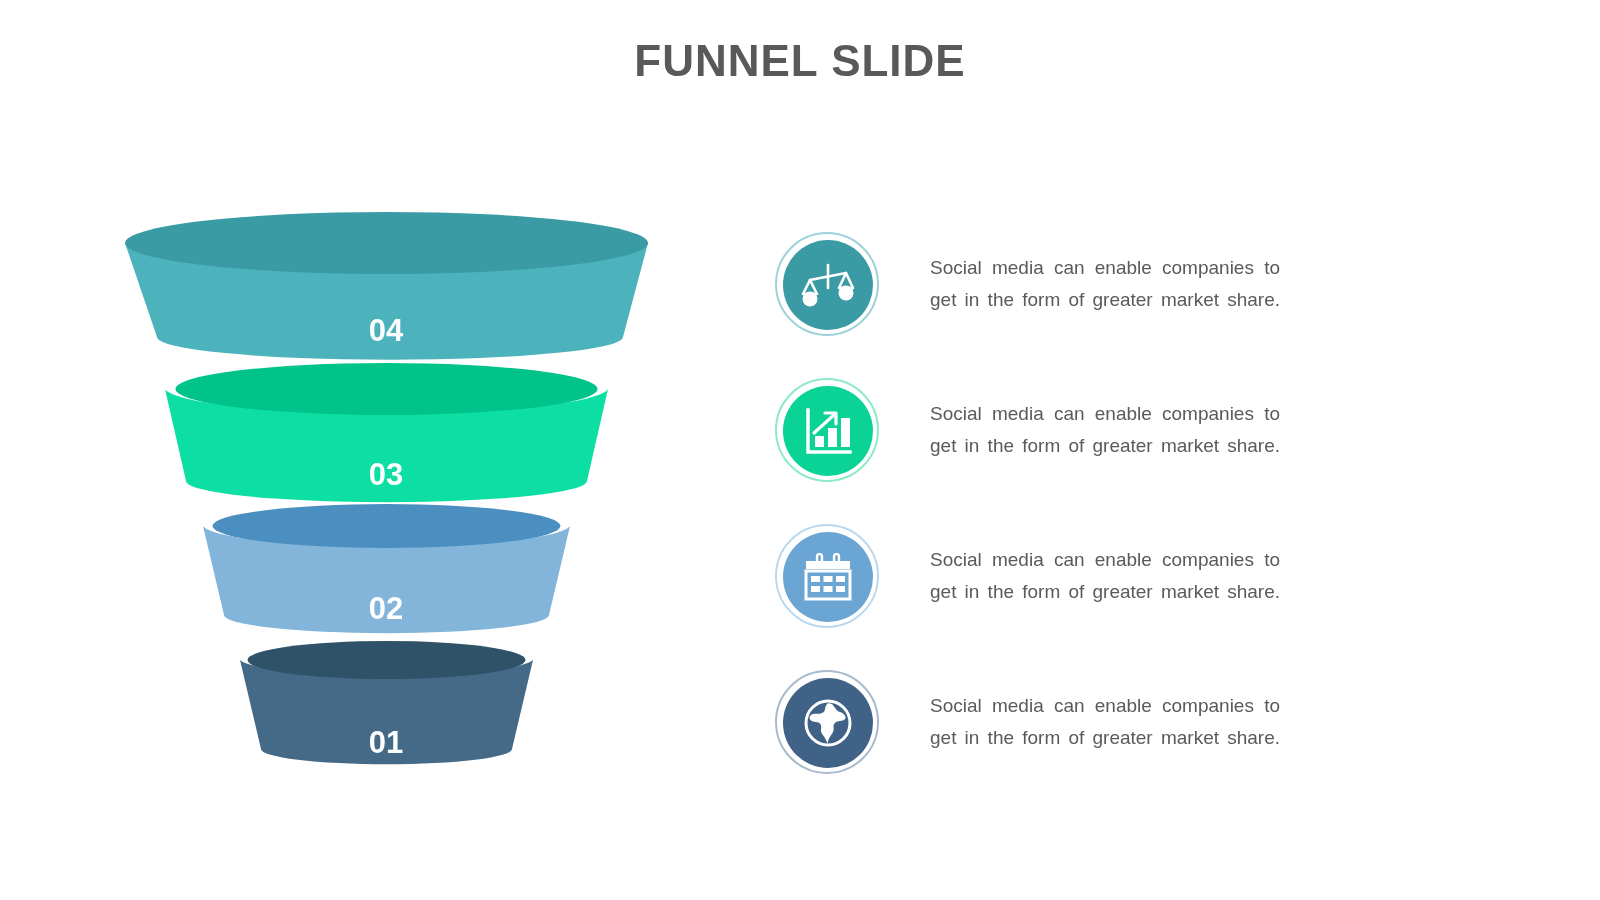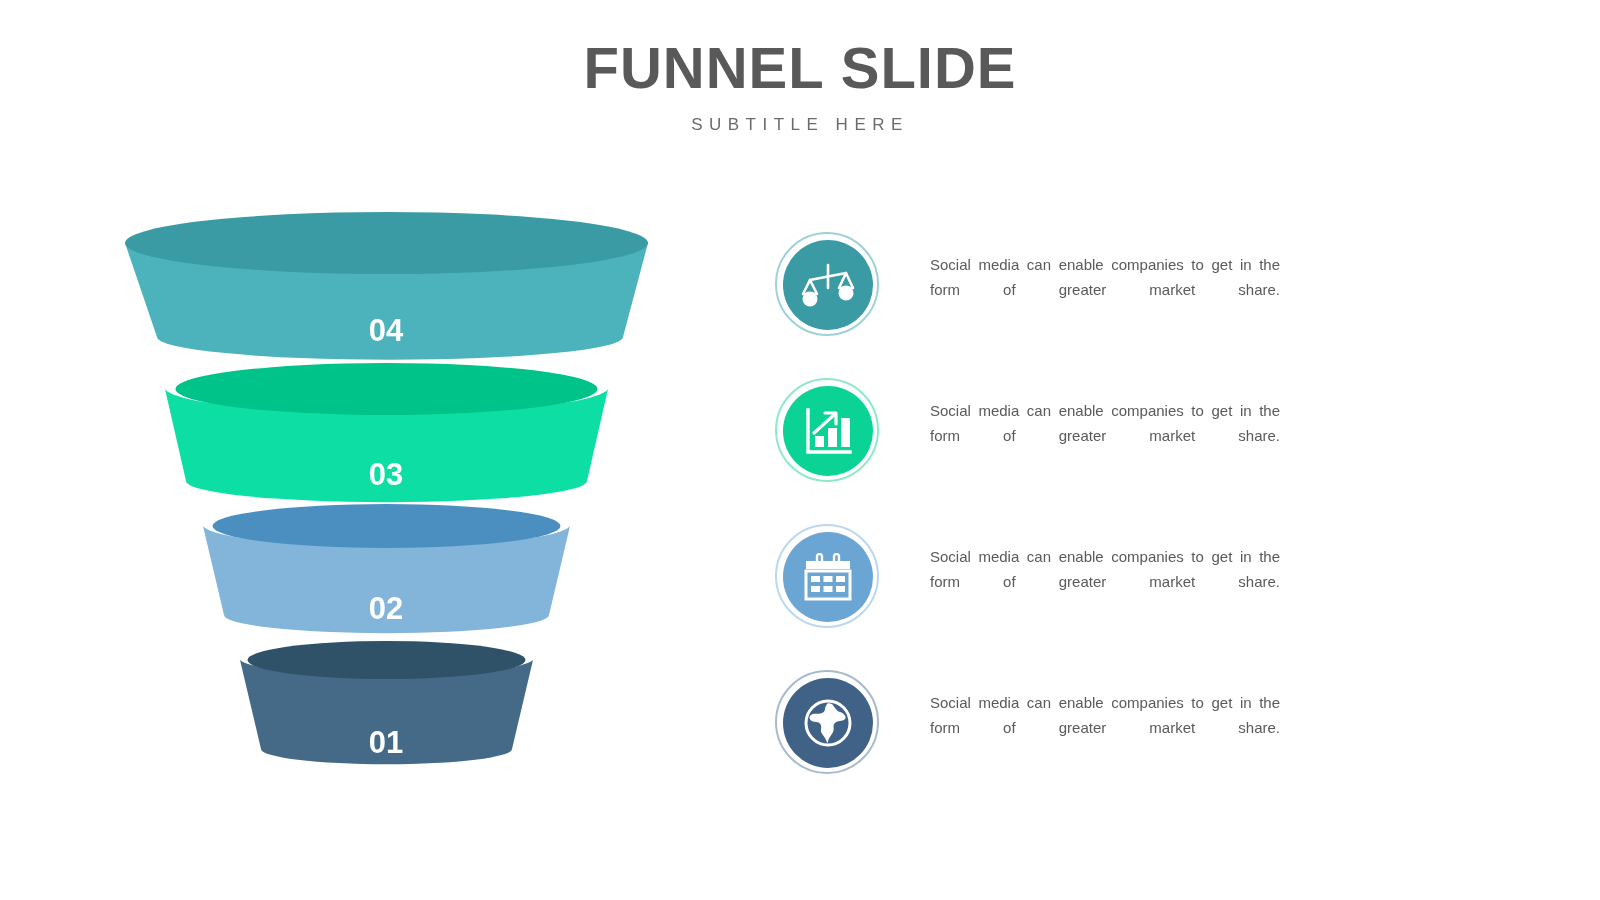--- a/index.html
+++ b/index.html
@@ -17,21 +17,21 @@
 
   
   .header {
     position: absolute;
     top: 38px;
     left: 0;
     width: 1600px;
     text-align: center;
   }
   .slide-title {
-    font-size: 58px;
+    font-size: 44px;
     font-weight: bold;
     color: #595959;
     letter-spacing: 1px;
     line-height: 1.05;
     margin: 0;
   }
   .slide-subtitle {
     font-size: 17px;
     font-weight: normal;
     color: #6b6b6b;
@@ -98,33 +98,32 @@
     justify-content: center;
   }
   .icon-circle svg {
     display: block;
   }
   .item-text {
     position: absolute;
     left: 155px;
     top: 20px;
     width: 350px;
-    font-size: 15px;
+    font-size: 19px;
     line-height: 1.68;
     color: #5a5a5a;
     text-align: justify;
     text-align-last: justify;
   }
 </style>
 </head>
 <body>
 
 <div class="header">
   <h1 class="slide-title">FUNNEL SLIDE</h1>
-  <p class="slide-subtitle">SUBTITLE HERE</p>
 </div>
 
 <div class="funnel">
   <svg width="600" height="580" viewBox="0 0 600 580" xmlns="http://www.w3.org/2000/svg">
 
     <g>
 
       <path d="M 25 42
                A 275 30 0 0 0 548 42
                L 523 136

